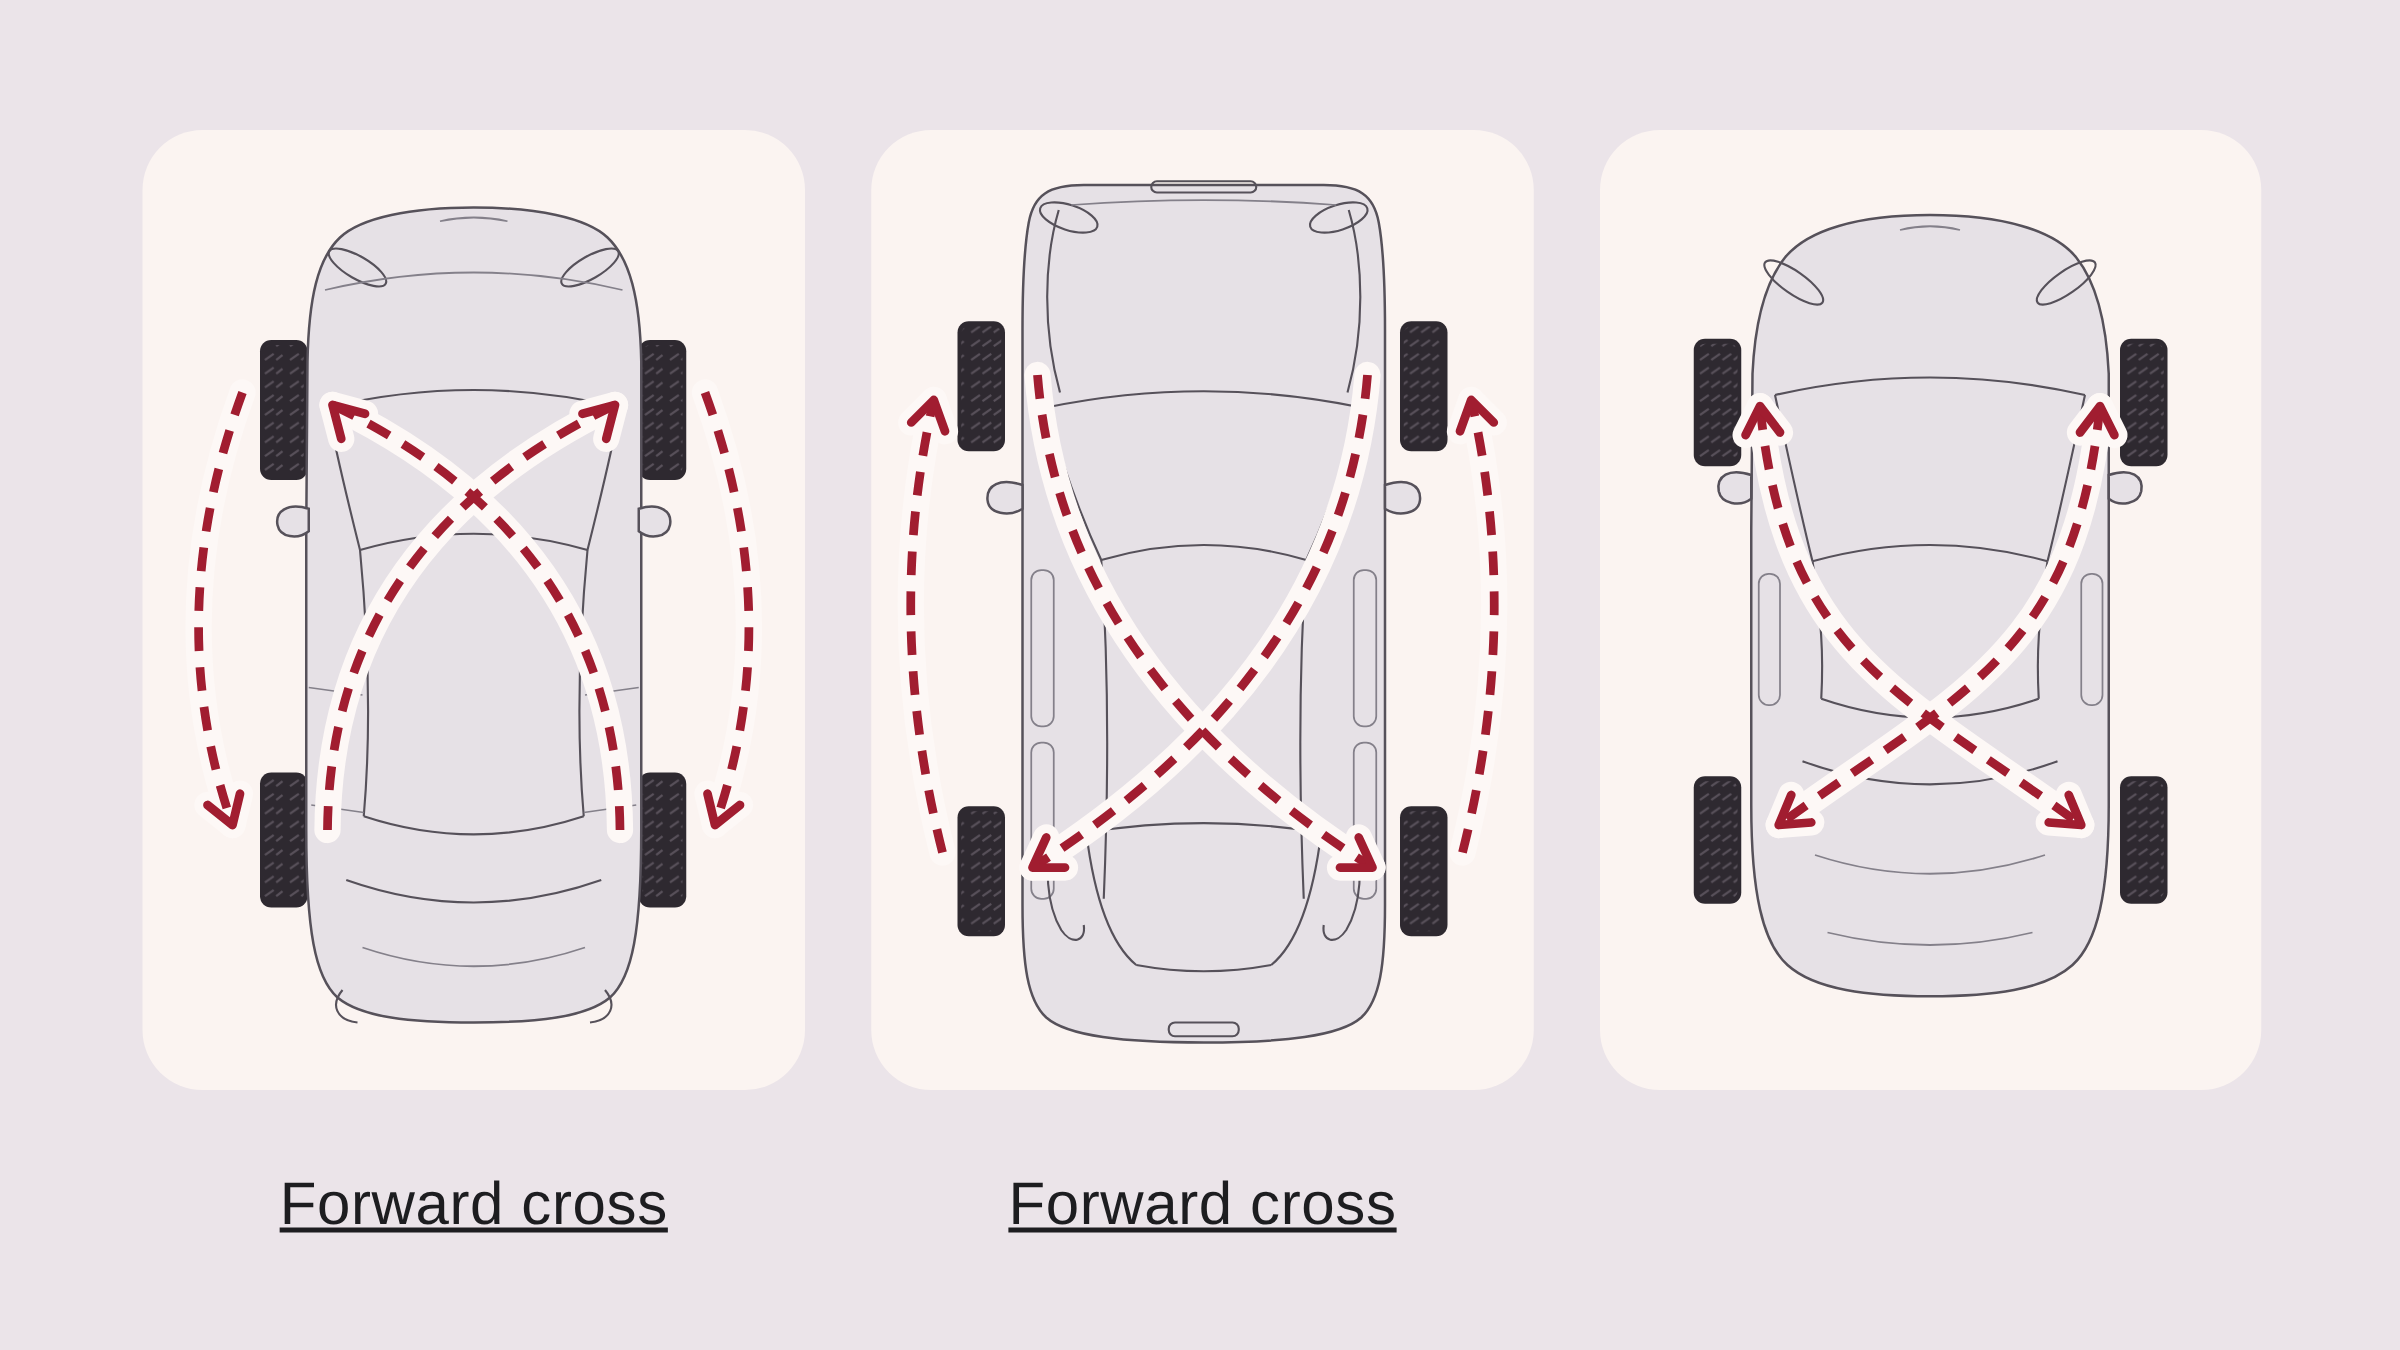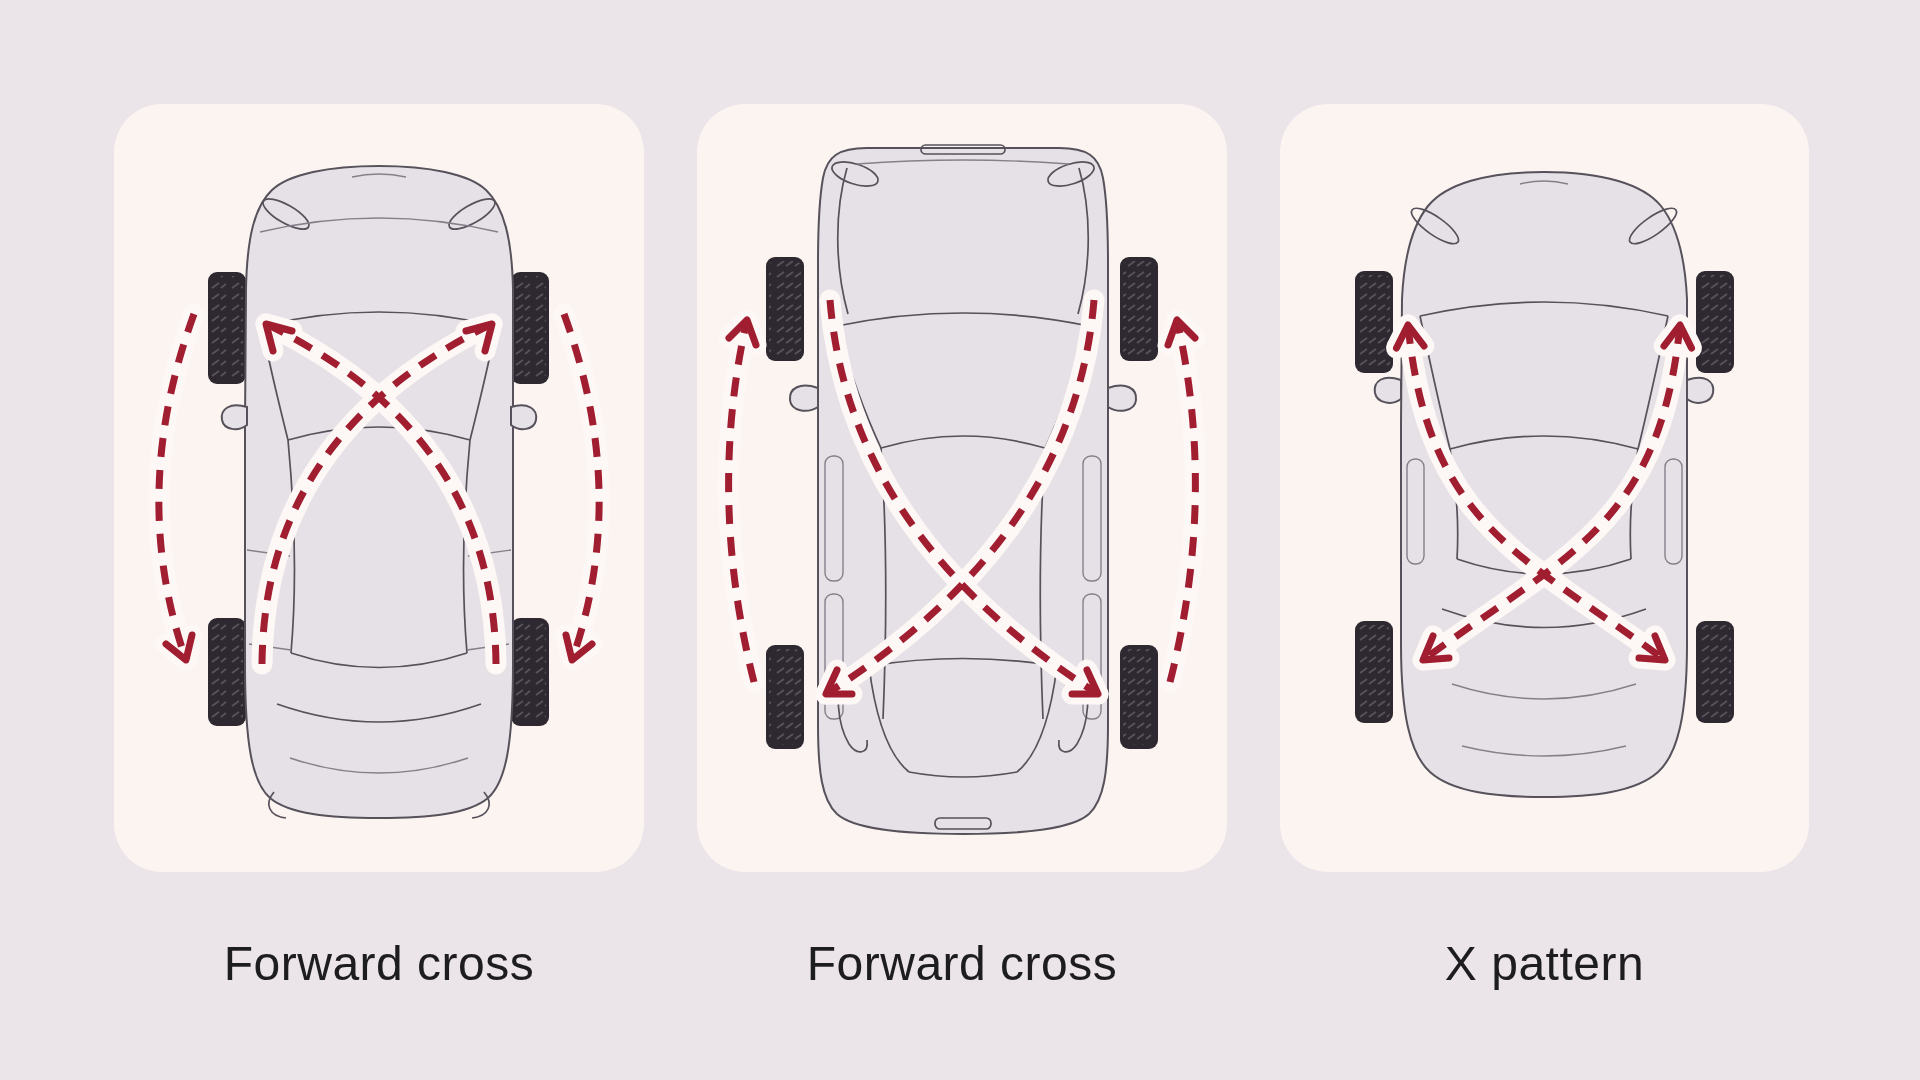--- a/index.html
+++ b/index.html
@@ -8,21 +8,21 @@
     --halo:#FDF8F6; --text:#1D1D20;
   }
   html,body{margin:0;padding:0;background:var(--bg);}
   .stage{position:relative;width:1920px;height:1080px;overflow:hidden;background:var(--bg);
          font-family:"Liberation Sans",sans-serif;}
   .panel{position:absolute;top:104px;width:530px;height:768px;background:var(--panel);
          border-radius:48px;}
   .panel svg{display:block;width:100%;height:100%;}
   .p1{left:114px}.p2{left:697px}.p3{left:1280px;width:529px}
   .caption{position:absolute;top:936px;width:530px;text-align:center;font-size:48px;
-           line-height:1.15;color:var(--text);letter-spacing:.5px;}
+           line-height:1.15;color:var(--text);letter-spacing:.5px;text-decoration:underline;}
   .c1{left:114px}.c2{left:697px}.c3{left:1280px;width:529px}
 
   .car{fill:var(--car-fill);stroke:var(--car-line);stroke-width:2;}
   .line{fill:none;stroke:var(--car-line);stroke-width:1.7;}
   .thin{fill:none;stroke:var(--car-line2);stroke-width:1.4;}
   .tire{fill:var(--tire);stroke:none;}
   .tread{fill:url(#tread);stroke:none;}
   #tread path{stroke:var(--tread);}
   .halo{fill:none;stroke:var(--halo);stroke-width:21;stroke-linecap:round;stroke-linejoin:round;}
   .dash{fill:none;stroke:var(--arrow);stroke-width:7;stroke-dasharray:19 13;}
@@ -246,15 +246,14 @@
         <path class="head" d="M116.5 244 L128 221 L144 242"></path>
         <path class="head" d="M375 532 L385 556 L359 554"></path>
         <path class="head" d="M411.5 244 L400 221 L384 242"></path>
         <path class="head" d="M153 532 L143 556 L169 554"></path>
       </g>
     </svg>
   </figure>
 
   <div class="caption c1">Forward cross</div>
   <div class="caption c2">Forward cross</div>
-  <div class="caption c3">X pattern</div>
 
 </div>
 
 </body></html>

